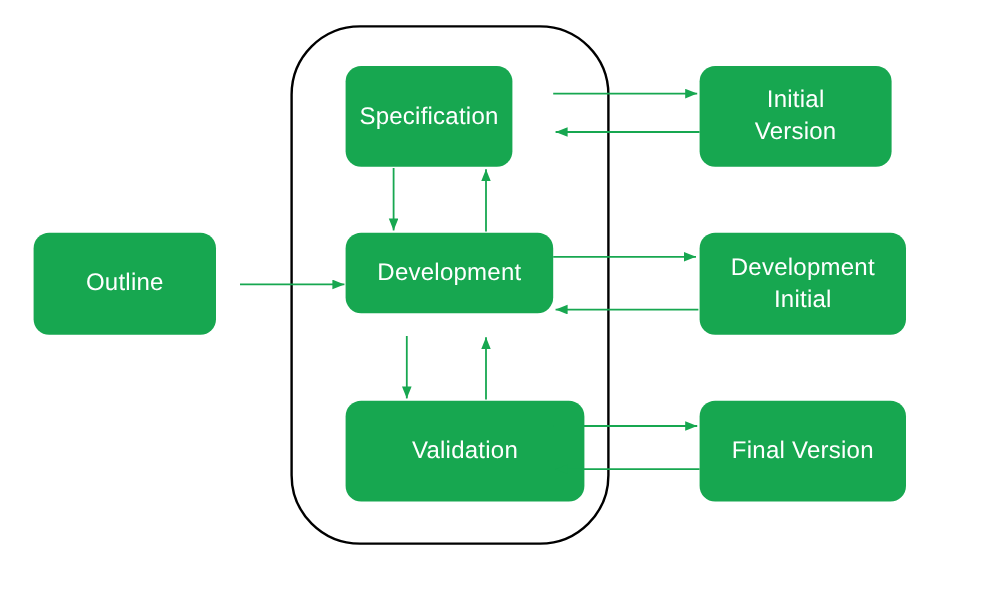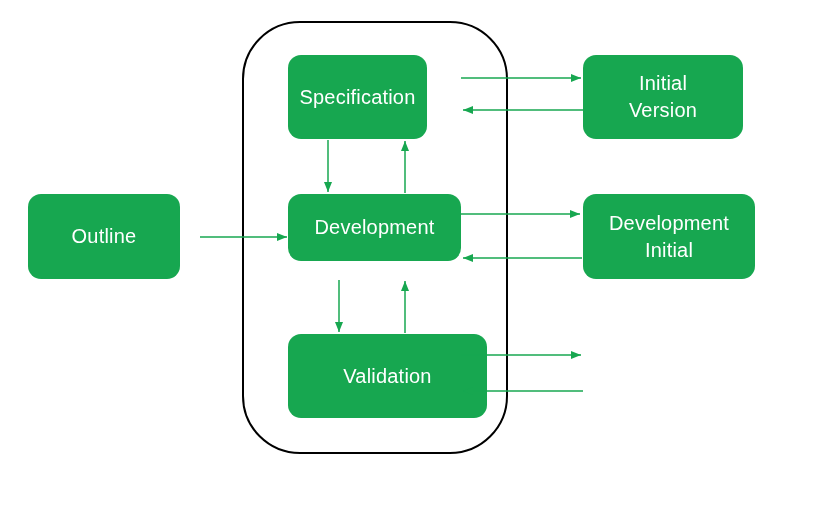--- a/index.html
+++ b/index.html
@@ -63,20 +63,23 @@
   <div class="node" style="left:583px;top:55px;width:160px;height:84px">
     <span>Initial</span>
     <span>Version</span>
   </div>
 
   <div class="node" style="left:583px;top:194px;width:172px;height:85px">
     <span>Development</span>
     <span>Initial</span>
   </div>
 
+  <div class="node" style="left:583px;top:334px;width:172px;height:84px">
+    <span>Final Version</span>
+  </div>
 
   <svg class="arrow-layer" width="822" height="507" viewBox="0 0 822 507">
     <defs>
       <marker id="ah" markerUnits="userSpaceOnUse" markerWidth="12" markerHeight="10" refX="10" refY="4" orient="auto">
         <path d="M0,0 L10,4 L0,8 Z" style="fill:var(--arrow)"></path>
       </marker>
     </defs>
 
     <line x1="200" y1="237" x2="287" y2="237" marker-end="url(#ah)"></line>
 

